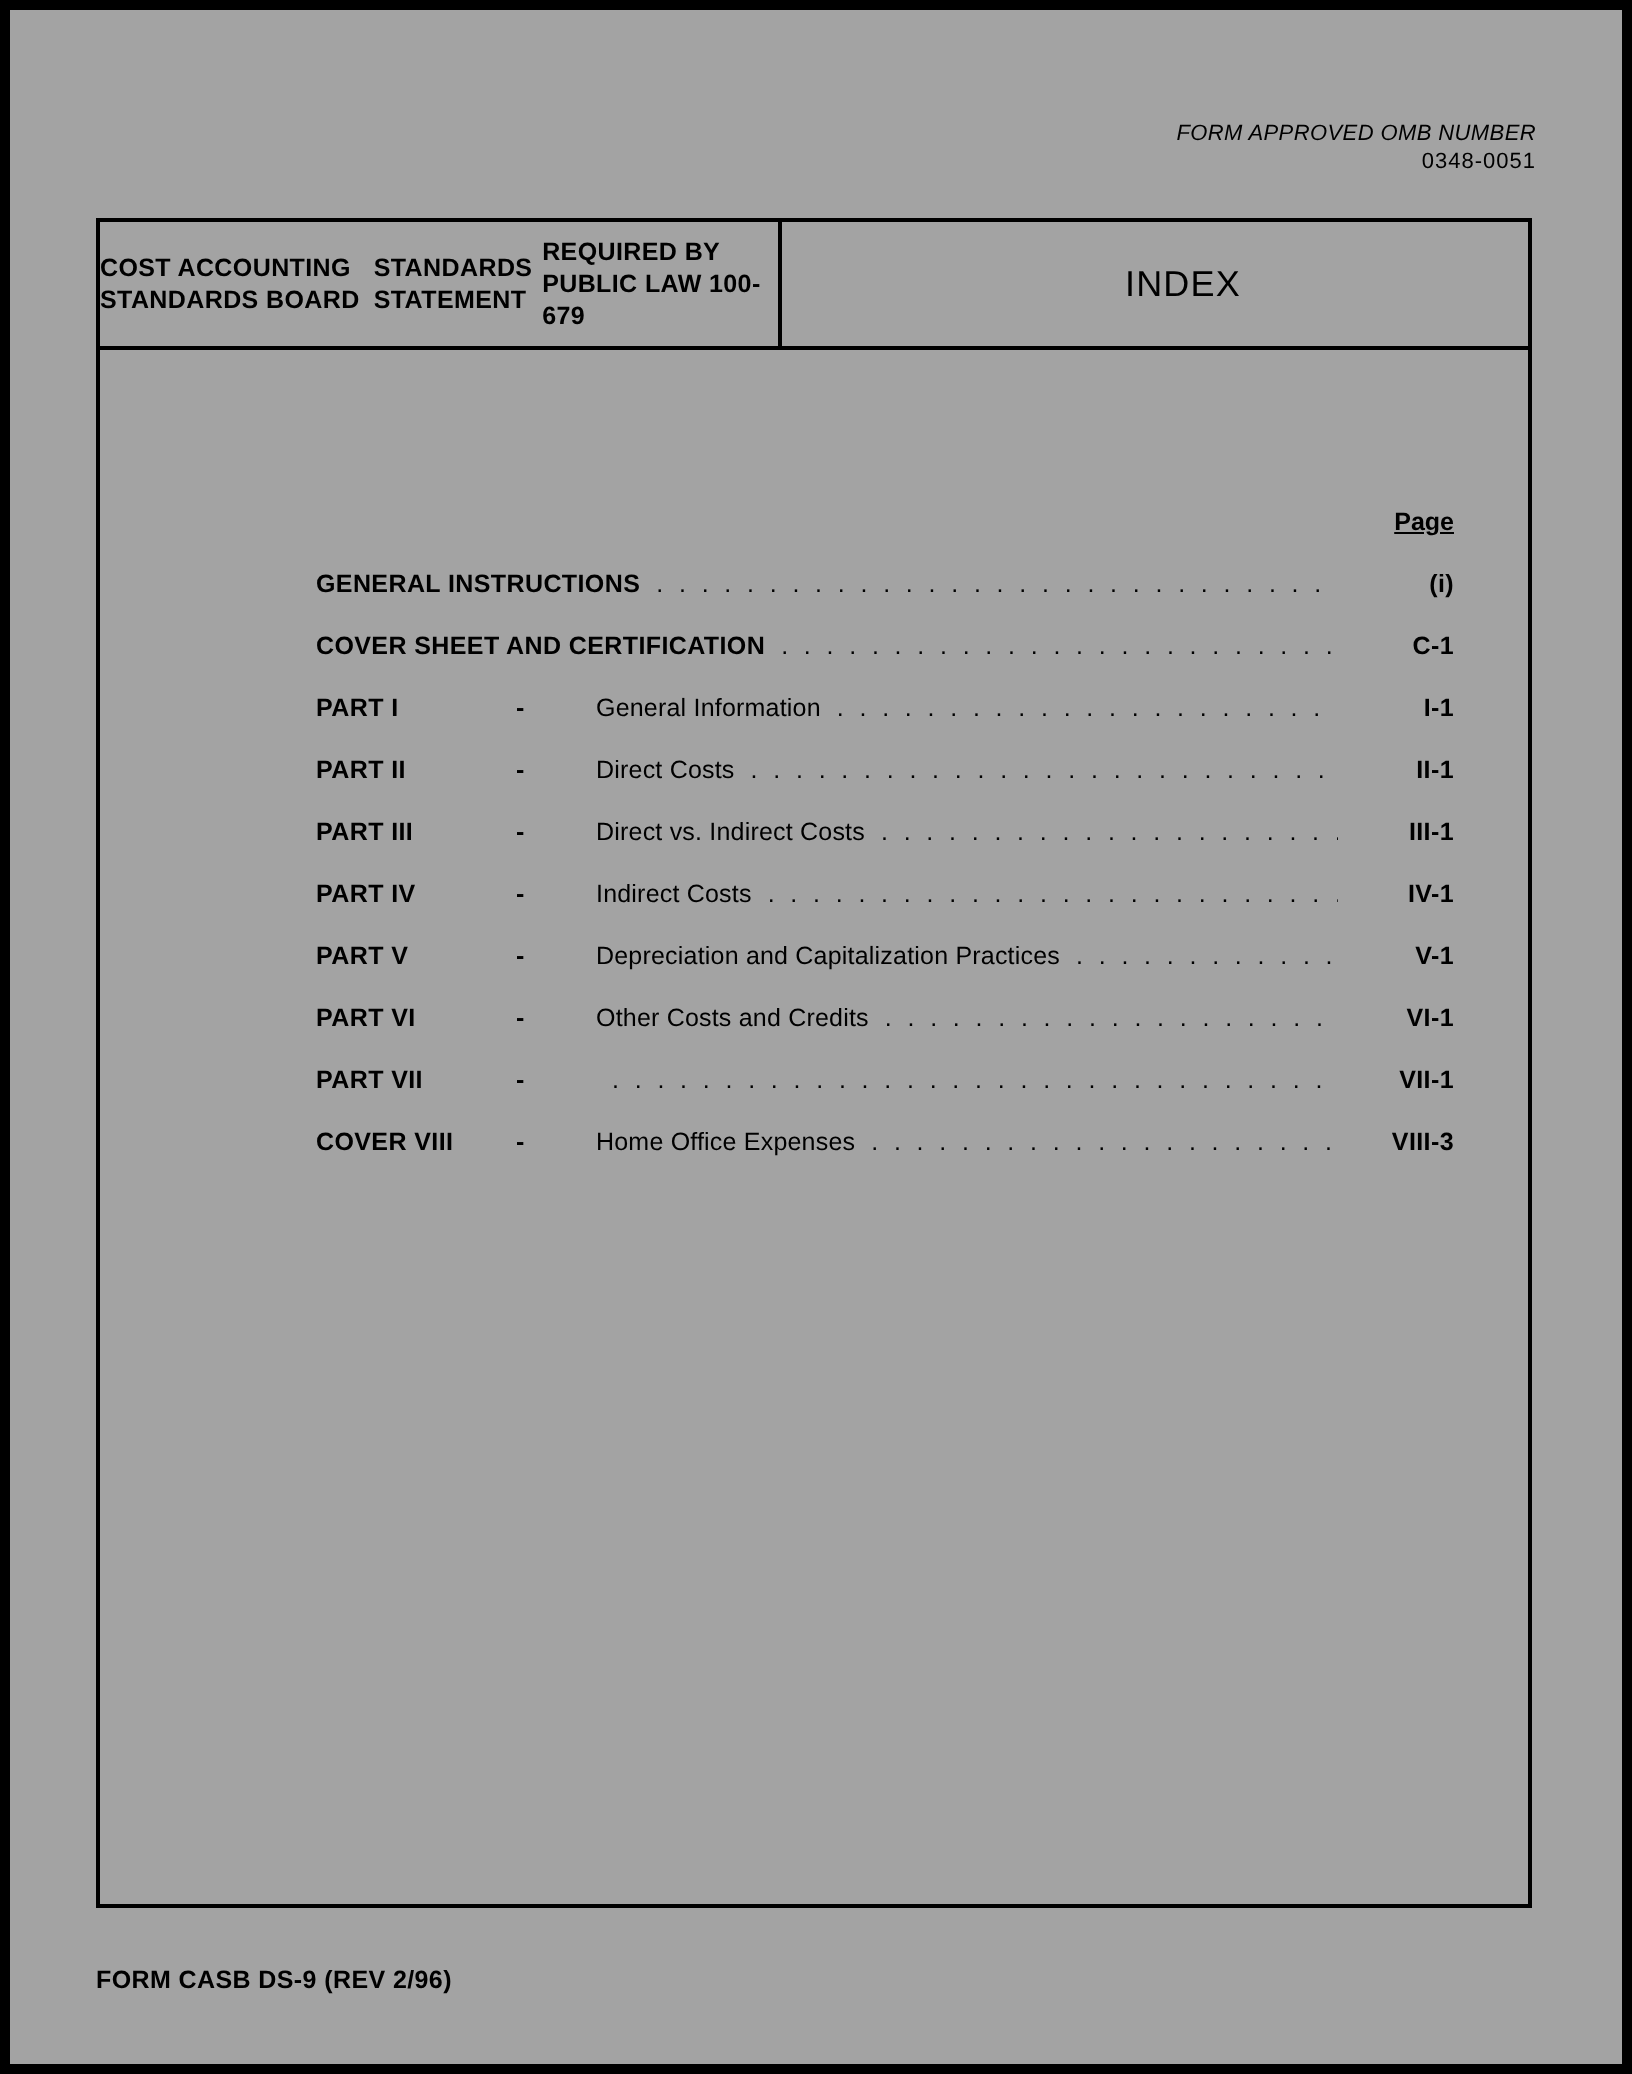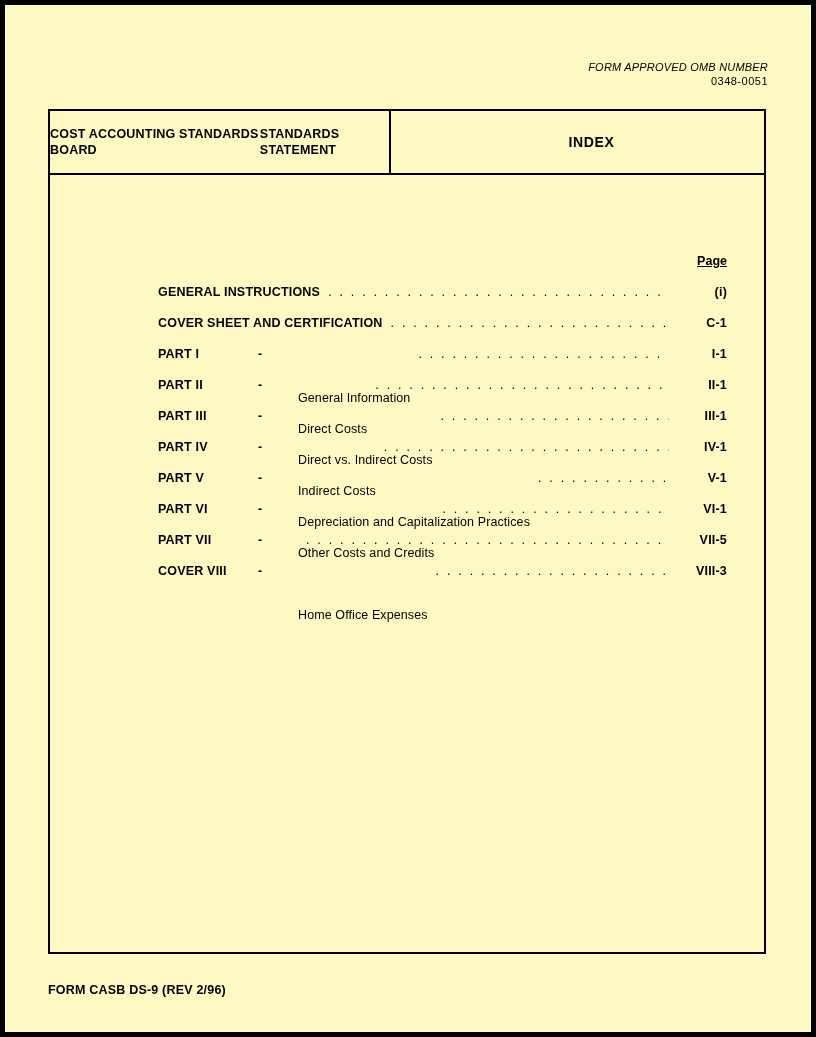--- a/index.html
+++ b/index.html
@@ -18,21 +18,21 @@
   .page {
     position: absolute;
     left: 0; top: 0;
     width: 816px;
     height: 1037px;
     box-sizing: border-box;
     border-left: 2px solid #000;
     border-right: 2px solid #000;
     border-top: 2px solid #000;
     border-bottom: 2px solid #000;
-    background: #fef9c3;
+    background: #a3a3a3;
   }
   
   .edge-top {
     position: absolute;
     left: 0; top: 0; width: 816px; height: 3px;
     background: #000;
   }
   .edge-bottom {
     position: absolute;
     left: 0; bottom: 0; width: 816px; height: 3px;
@@ -87,22 +87,22 @@
     font-weight: bold;
     font-size: 12.5px;
     line-height: 16px;
     letter-spacing: 0.2px;
   }
   .header-right {
     flex: 1;
     display: flex;
     align-items: center;
     justify-content: center;
-    font-weight: bold;
-    font-size: 14px;
+    font-weight: normal;
+    font-size: 18px;
     letter-spacing: 0.6px;
     padding-left: 28px;
   }
   .body-area {
     position: relative;
     height: calc(100% - 64px);
   }
   .page-label {
     position: absolute;
     right: 37px;
@@ -132,21 +132,20 @@
     white-space: nowrap;
   }
   .toc-row .c-dash {
     width: 40px;
     font-weight: bold;
     text-align: left;
   }
   .toc-row .c-title {
     white-space: nowrap;
     letter-spacing: 0.1px;
-    margin-top: 44px;
   }
   .toc-row .c-leader {
     flex: 1;
     overflow: hidden;
     white-space: nowrap;
     margin: 0 6px 0 8px;
     color: #000;
     letter-spacing: 2.2px;
     font-size: 12.5px;
   }
@@ -182,20 +181,21 @@
     <div>FORM APPROVED OMB NUMBER</div>
     <div class="omb-num">0348-0051</div>
   </div>
 
   <div class="formbox">
 
     <div class="header-row">
       <div class="header-left">
         <div>COST ACCOUNTING STANDARDS BOARD</div>
         <div>STANDARDS STATEMENT</div>
+        <div>REQUIRED BY PUBLIC LAW 100-679</div>
       </div>
       <div class="header-right">INDEX</div>
     </div>
 
     <div class="body-area">
 
       <div class="page-label">Page</div>
 
       <div class="toc">
 
@@ -256,21 +256,21 @@
           <div class="c-dash">-</div>
           <div class="c-title">Other Costs and Credits</div>
           <div class="c-leader">. . . . . . . . . . . . . . . . . . . . . . . . . . . . . . . . . . . . . . . . . . . . . . . . . . . . . . . . . . . . . . . .</div>
           <div class="c-page">VI-1</div>
         </div>
 
         <div class="toc-row">
           <div class="c-part">PART VII</div>
           <div class="c-dash">-</div>
           <div class="c-leader">. . . . . . . . . . . . . . . . . . . . . . . . . . . . . . . . . . . . . . . . . . . . . . . . . . . . . . . . . . . . . . . .</div>
-          <div class="c-page">VII-5</div>
+          <div class="c-page">VII-1</div>
         </div>
 
         <div class="toc-row">
           <div class="c-part">COVER VIII</div>
           <div class="c-dash">-</div>
           <div class="c-title">Home Office Expenses</div>
           <div class="c-leader">. . . . . . . . . . . . . . . . . . . . . . . . . . . . . . . . . . . . . . . . . . . . . . . . . . . . . . . . . . . . . . . .</div>
           <div class="c-page">VIII-3</div>
         </div>
 

